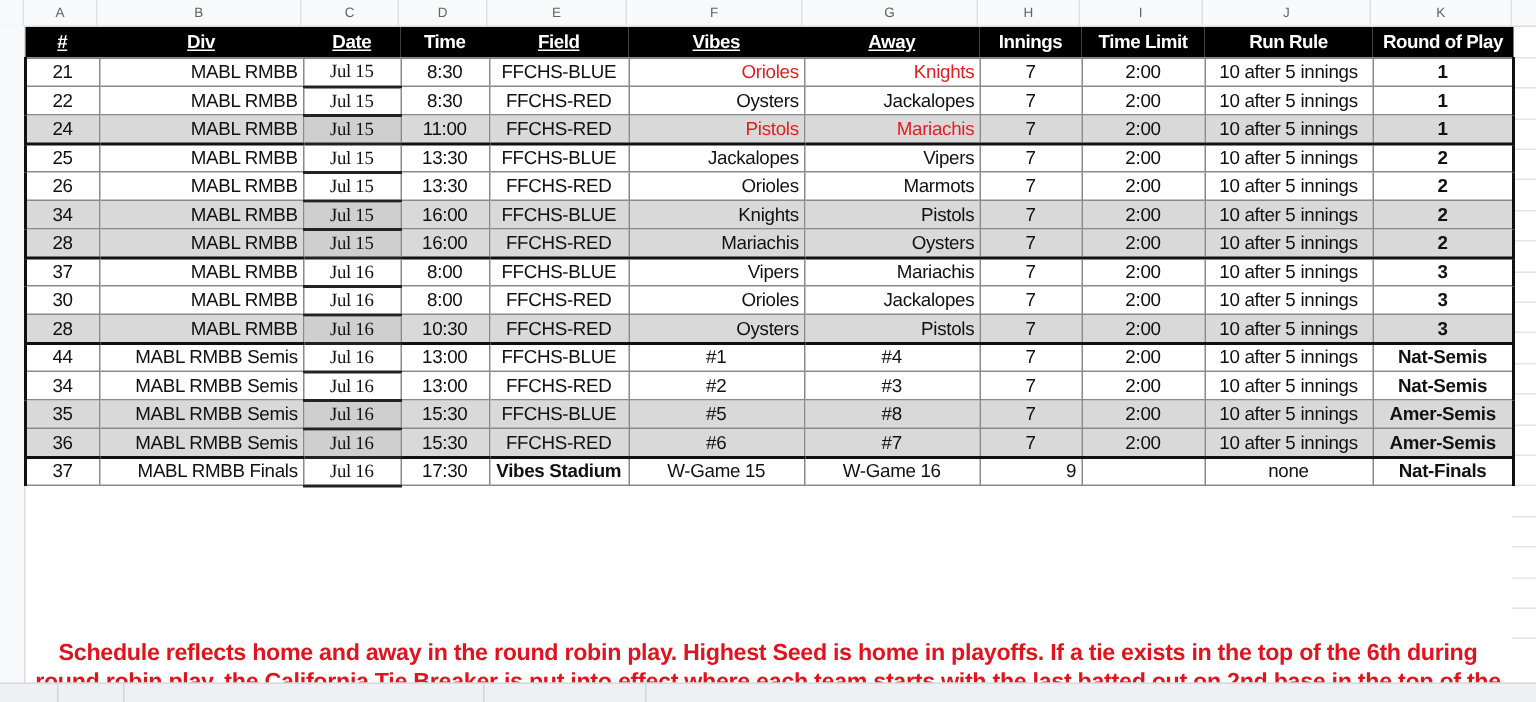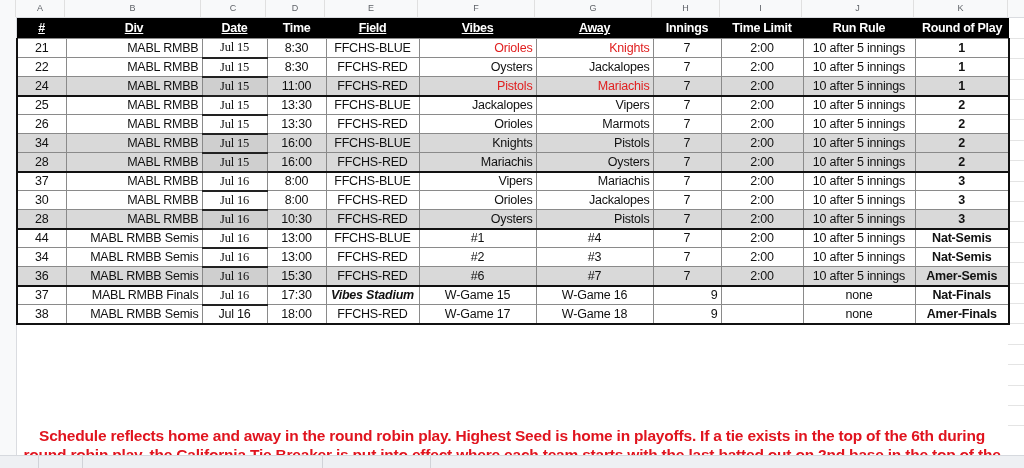--- a/index.html
+++ b/index.html
@@ -12,21 +12,21 @@
   table.sched { position:absolute; left:16px; top:18px; border-collapse:collapse; table-layout:fixed; width:992px; }
   table.sched th { background:#000; color:#fff; font-weight:bold; font-size:12.5px; height:20px; padding:0; letter-spacing:-0.3px; }
   table.sched th.u span { text-decoration:underline; }
   table.sched td { font-size:12.5px; height:19px; padding:0 3px; border:1px solid #8a8a8a; color:#111; white-space:nowrap; overflow:hidden; letter-spacing:-0.2px; box-sizing:border-box; }
   table.sched tr.shade td { background:#d9d9d9; }
   table.sched tr.shade td.datecell { background:#cfcfcf; }
   td.c { text-align:center; }
   td.l { text-align:right; }
   td.b { font-weight:bold; }
   td.red { color:#e02020 !important; }
-  td.it { font-style:italic; font-weight:bold; }
+  td.it { font-weight:bold; }
   td.datecell { border-bottom:2px solid #222 !important;font-family:Liberation Serif, serif; }
   tr.grpend td { border-bottom:2.5px solid #111; }
   table.sched td:first-child { border-left:2px solid #111; }
   table.sched td:last-child { border-right:2px solid #111; }
   .note { position:absolute; left:16px; top:426px; width:992px; text-align:center; color:#e0141e; font-weight:bold; font-size:15.5px; line-height:19px; letter-spacing:-0.2px; }
   .note-clip { position:absolute; left:0; top:426px; width:1024px; height:30px; overflow:hidden; }
   .sheetbar { position:absolute; left:0; top:455px; width:1024px; height:13px; background:#eef0f3; border-top:1px solid #d6d9de; }
   .sheetbar .seg { position:absolute; top:0; height:13px; border-right:1px solid #d0d3d8; }
 </style>
 </head>
@@ -267,20 +267,33 @@
       <td class="c">13:00</td>
       <td class="c">FFCHS-RED</td>
       <td class="c">#2</td>
       <td class="c">#3</td>
       <td class="c">7</td>
       <td class="c">2:00</td>
       <td class="c">10 after 5 innings</td>
       <td class="c b">Nat-Semis</td>
     </tr>
 
+    <tr class="shade">
+      <td class="c">35</td>
+      <td class="l">MABL RMBB Semis</td>
+      <td class="c datecell">Jul 16</td>
+      <td class="c">15:30</td>
+      <td class="c">FFCHS-BLUE</td>
+      <td class="c">#5</td>
+      <td class="c">#8</td>
+      <td class="c">7</td>
+      <td class="c">2:00</td>
+      <td class="c">10 after 5 innings</td>
+      <td class="c b">Amer-Semis</td>
+    </tr>
 
     <tr class="shade grpend">
       <td class="c">36</td>
       <td class="l">MABL RMBB Semis</td>
       <td class="c datecell">Jul 16</td>
       <td class="c">15:30</td>
       <td class="c">FFCHS-RED</td>
       <td class="c">#6</td>
       <td class="c">#7</td>
       <td class="c">7</td>
@@ -296,33 +309,20 @@
       <td class="c">17:30</td>
       <td class="c it">Vibes Stadium</td>
       <td class="c">W-Game 15</td>
       <td class="c">W-Game 16</td>
       <td class="l" style="padding-left:6px">9</td>
       <td class="c"></td>
       <td class="c">none</td>
       <td class="c b">Nat-Finals</td>
     </tr>
 
-    <tr class="grpend">
-      <td class="c">38</td>
-      <td class="l">MABL RMBB Semis</td>
-      <td class="c">Jul 16</td>
-      <td class="c">18:00</td>
-      <td class="c">FFCHS-RED</td>
-      <td class="c">W-Game 17</td>
-      <td class="c">W-Game 18</td>
-      <td class="l" style="padding-left:6px">9</td>
-      <td class="c"></td>
-      <td class="c">none</td>
-      <td class="c b">Amer-Finals</td>
-    </tr>
   </tbody>
 </table>
 
 <div class="note-clip">
   <div class="note" style="top:0;">Schedule reflects home and away in the round robin play. Highest Seed is home in playoffs. If a tie exists in the top of the 6th during round robin play, the California Tie Breaker is put into effect where each team starts with the last batted out on 2nd base in the top of the 6th.</div>
 </div>
 
 <div class="sheetbar">
   <div class="seg" style="left:0;width:38px;"></div>
   <div class="seg" style="left:38px;width:44px;"></div>

